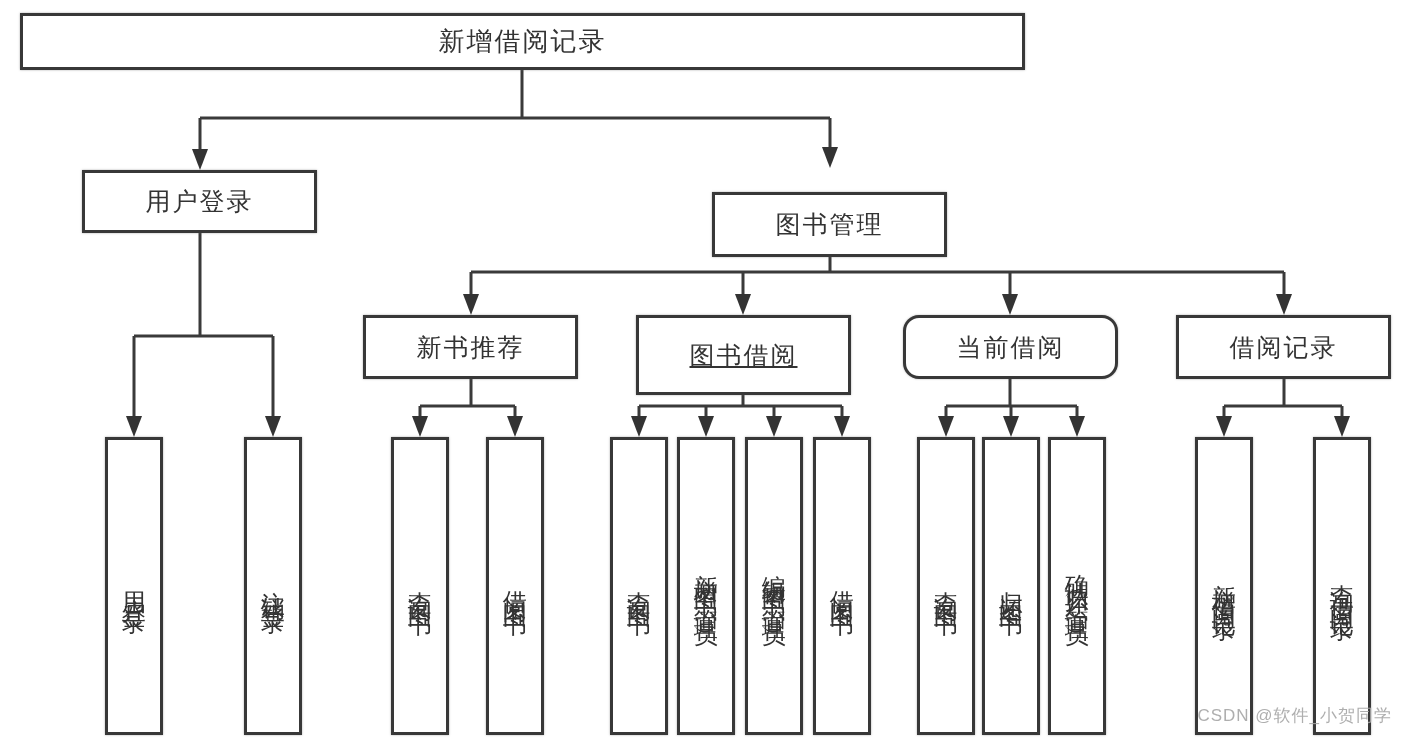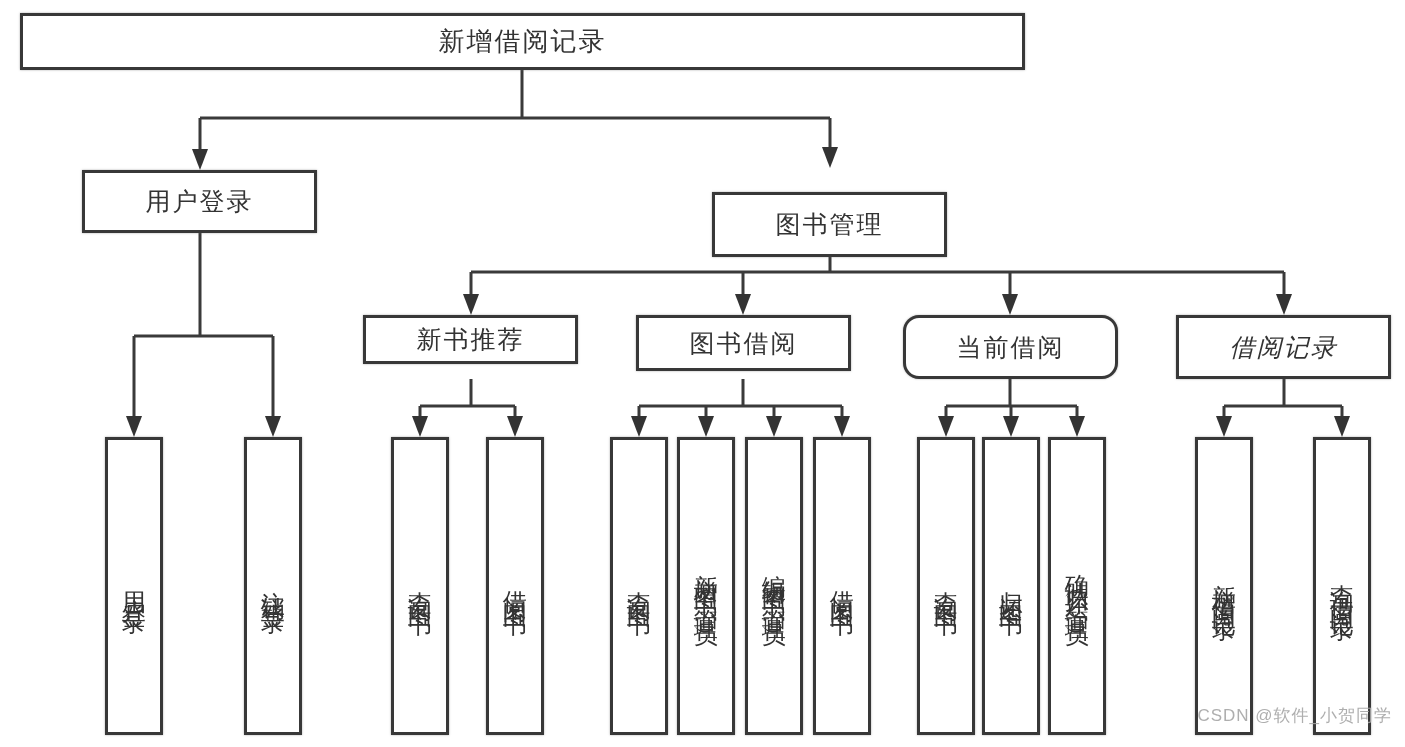--- a/index.html
+++ b/index.html
@@ -114,30 +114,30 @@
     <span class="h-label">新增借阅记录</span>
   </div>
 
   <div class="node l2" style="left:82px; top:170px; width:235px; height:63px;">
     <span class="h-label">用户登录</span>
   </div>
   <div class="node l2" style="left:712px; top:168px; width:235px; height:65px;margin-top:24px;">
     <span class="h-label">图书管理</span>
   </div>
 
-  <div class="node l3" style="left:363px; top:315px; width:215px; height:49px;font-family:Liberation Mono, monospace;">
+  <div class="node l3" style="left:363px; top:315px; width:215px; height:64px;font-family:Liberation Mono, monospace;">
     <span class="h-label">新书推荐</span>
   </div>
-  <div class="node l3" style="left:636px; top:315px; width:215px; height:56px;">
+  <div class="node l3" style="left:636px; top:315px; width:215px; height:80px;text-decoration:underline;">
     <span class="h-label">图书借阅</span>
   </div>
   <div class="node l3" style="left:903px; top:315px; width:215px; height:64px;border-radius:16px;">
     <span class="h-label">当前借阅</span>
   </div>
-  <div class="node l3" style="left:1176px; top:315px; width:215px; height:64px;font-style:italic;">
+  <div class="node l3" style="left:1176px; top:315px; width:215px; height:64px;">
     <span class="h-label">借阅记录</span>
   </div>
 
   <div class="node leaf" style="left:105px; top:437px;">
     <span class="v-label">用户登录</span>
   </div>
   <div class="node leaf" style="left:244px; top:437px;">
     <span class="v-label">注销登录</span>
   </div>
 

